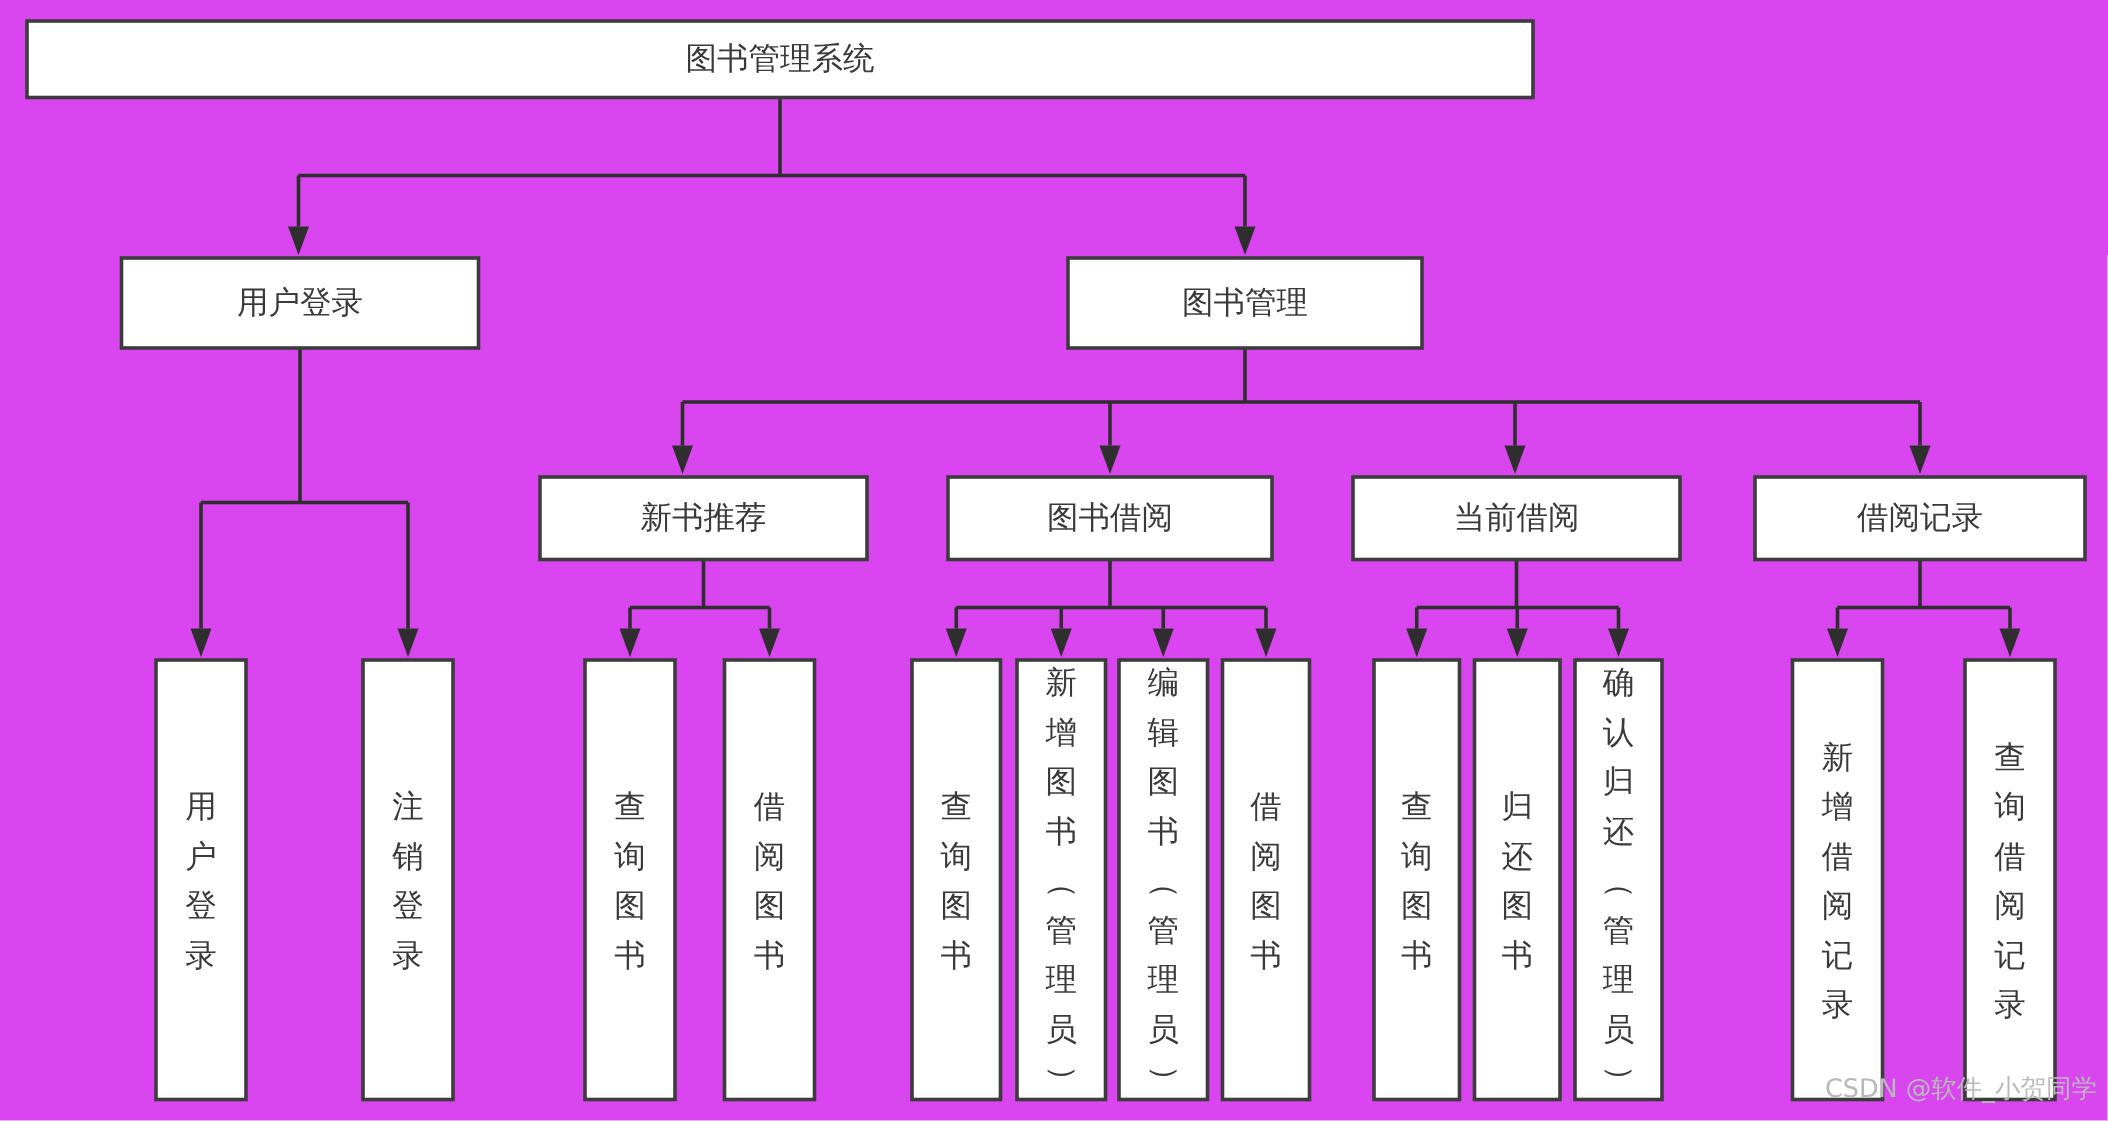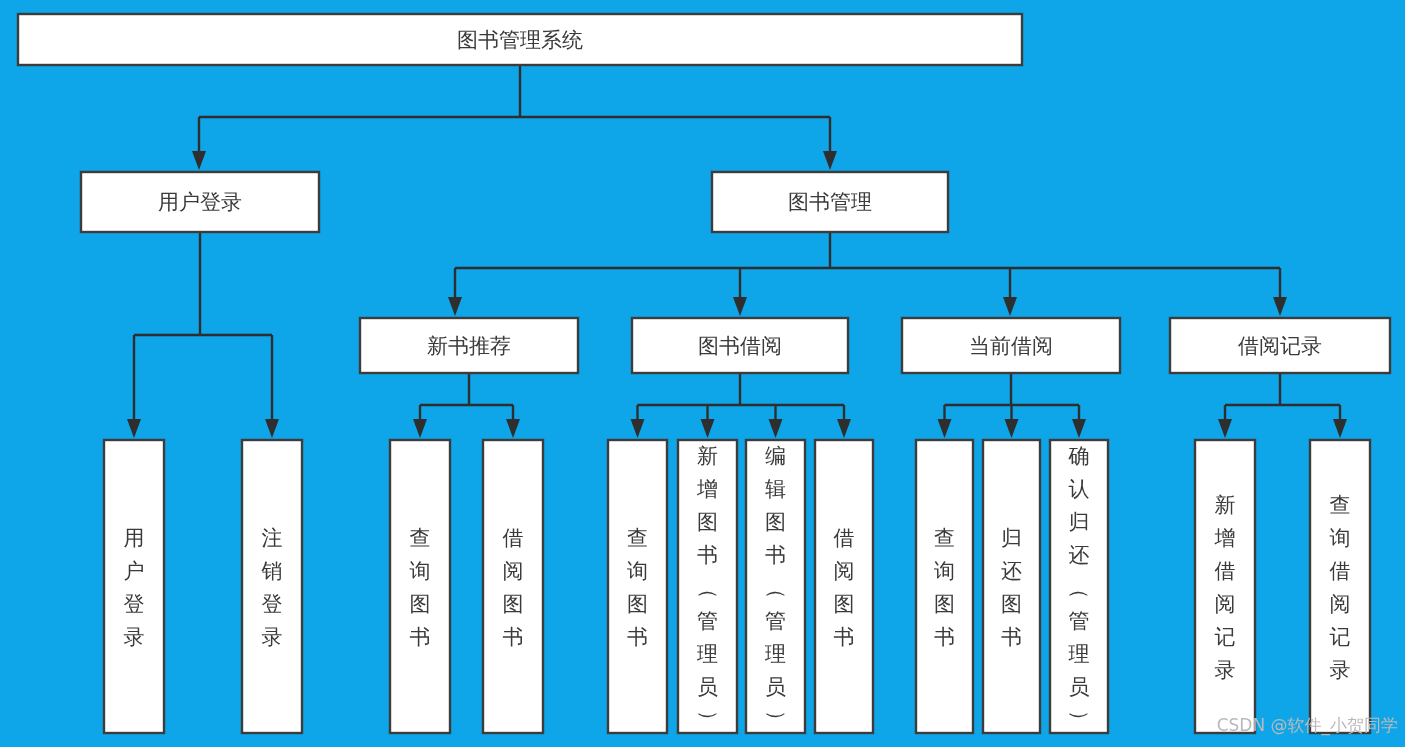--- a/index.html
+++ b/index.html
@@ -8,21 +8,21 @@
     padding: 0;
     background: #ffffff;
   }
   body {
     font-family: "DejaVu Sans", "Liberation Sans", sans-serif;
   }
   #diagram-root {
     position: relative;
     width: 1405px;
     height: 747px;
-    background: #0ea5e9;
+    background: #d946ef;
     overflow: hidden;
   }
   svg.diagram-canvas {
     position: absolute;
     top: 0;
     left: 0;
     width: 1405px;
     height: 747px;
     display: block;
   }

